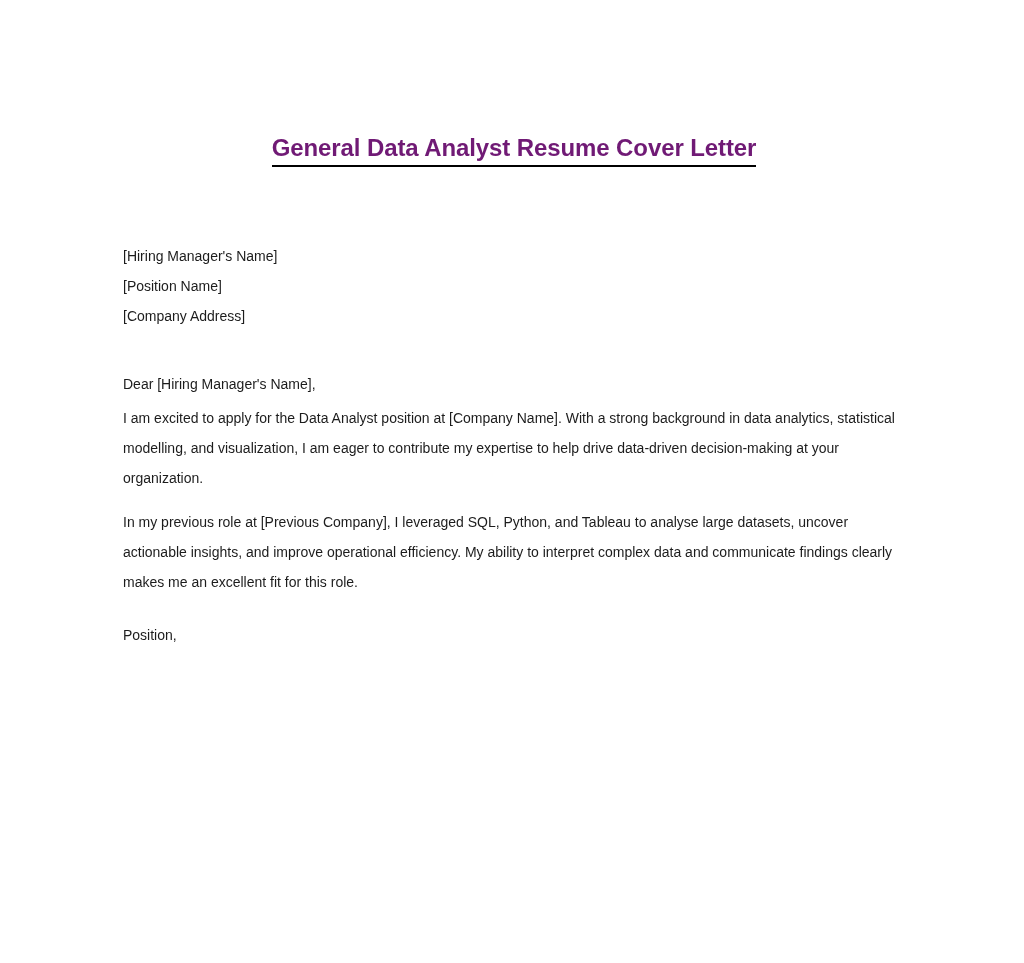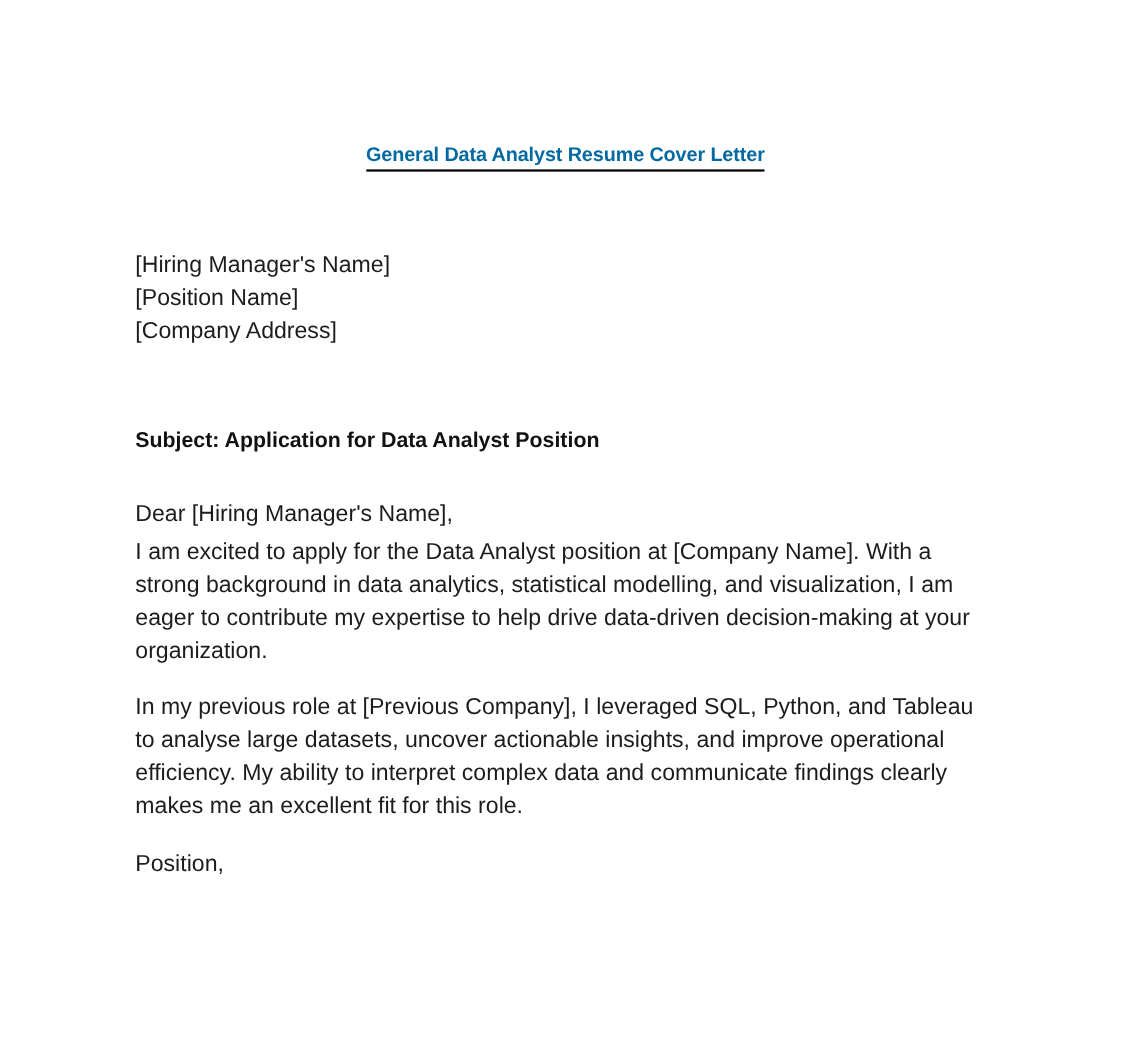--- a/index.html
+++ b/index.html
@@ -27,33 +27,33 @@
   }
 
   
   .doc-title-wrap {
     margin-top: 118px;
     text-align: center;
   }
 
   .doc-title {
     display: inline-block;
-    font-size: 18px;
+    font-size: 24px;
     font-weight: bold;
-    color: #0369a1;
+    color: #701a75;
     letter-spacing: -0.1px;
     border-bottom: 2.5px solid #000000;
     padding-bottom: 3px;
     line-height: 1.15;
   }
 
   
   .block {
     color: #1c1c1c;
-    font-size: 21px;
+    font-size: 14px;
     line-height: 30px;
     text-align: left;
   }
 
   .addr-block {
     margin-top: 58px;
   }
 
   .addr-line {
     white-space: nowrap;
@@ -91,21 +91,20 @@
     <div class="doc-title-wrap">
       <h1 class="doc-title">General Data Analyst Resume Cover Letter</h1>
     </div>
 
     <div class="block addr-block">
       <div class="addr-line">[Hiring Manager's Name]</div>
       <div class="addr-line">[Position Name]</div>
       <div class="addr-line">[Company Address]</div>
     </div>
 
-    <div class="block subject-line">Subject: Application for Data Analyst Position</div>
 
     <div class="block salutation">Dear [Hiring Manager's Name],</div>
 
     <p class="block para">I am excited to apply for the Data Analyst position at [Company Name]. With a strong background in data analytics, statistical modelling, and visualization, I am eager to contribute my expertise to help drive data-driven decision-making at your organization.</p>
 
     <p class="block para">In my previous role at [Previous Company], I leveraged SQL, Python, and Tableau to analyse large datasets, uncover actionable insights, and improve operational efficiency. My ability to interpret complex data and communicate findings clearly makes me an excellent fit for this role.</p>
 
 
     <div class="block closing">
       <div class="closing-line">Position,</div>

